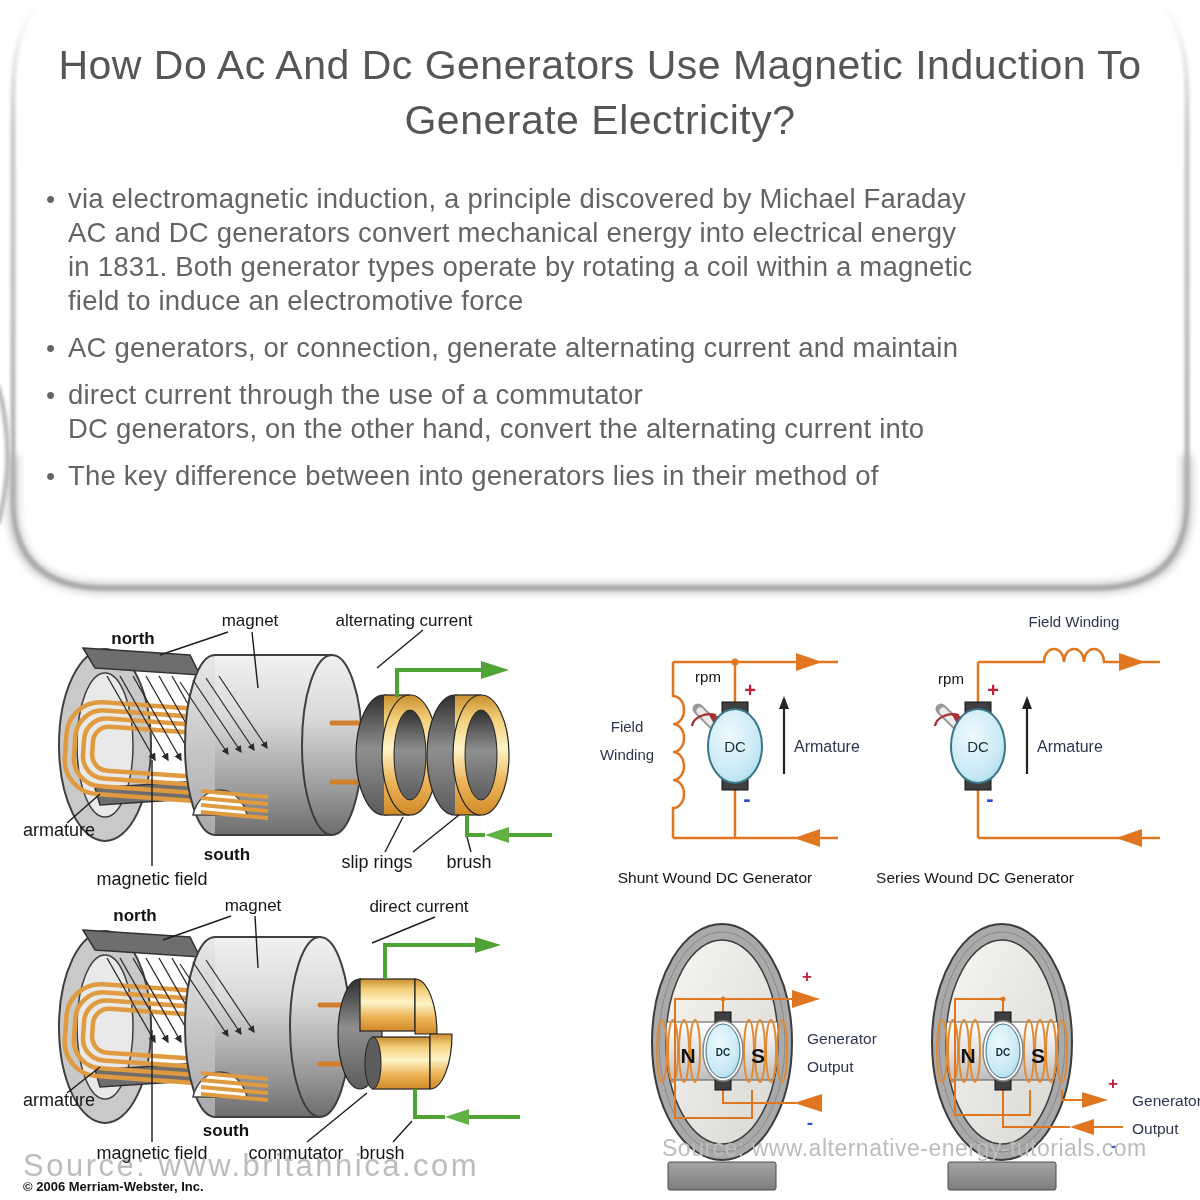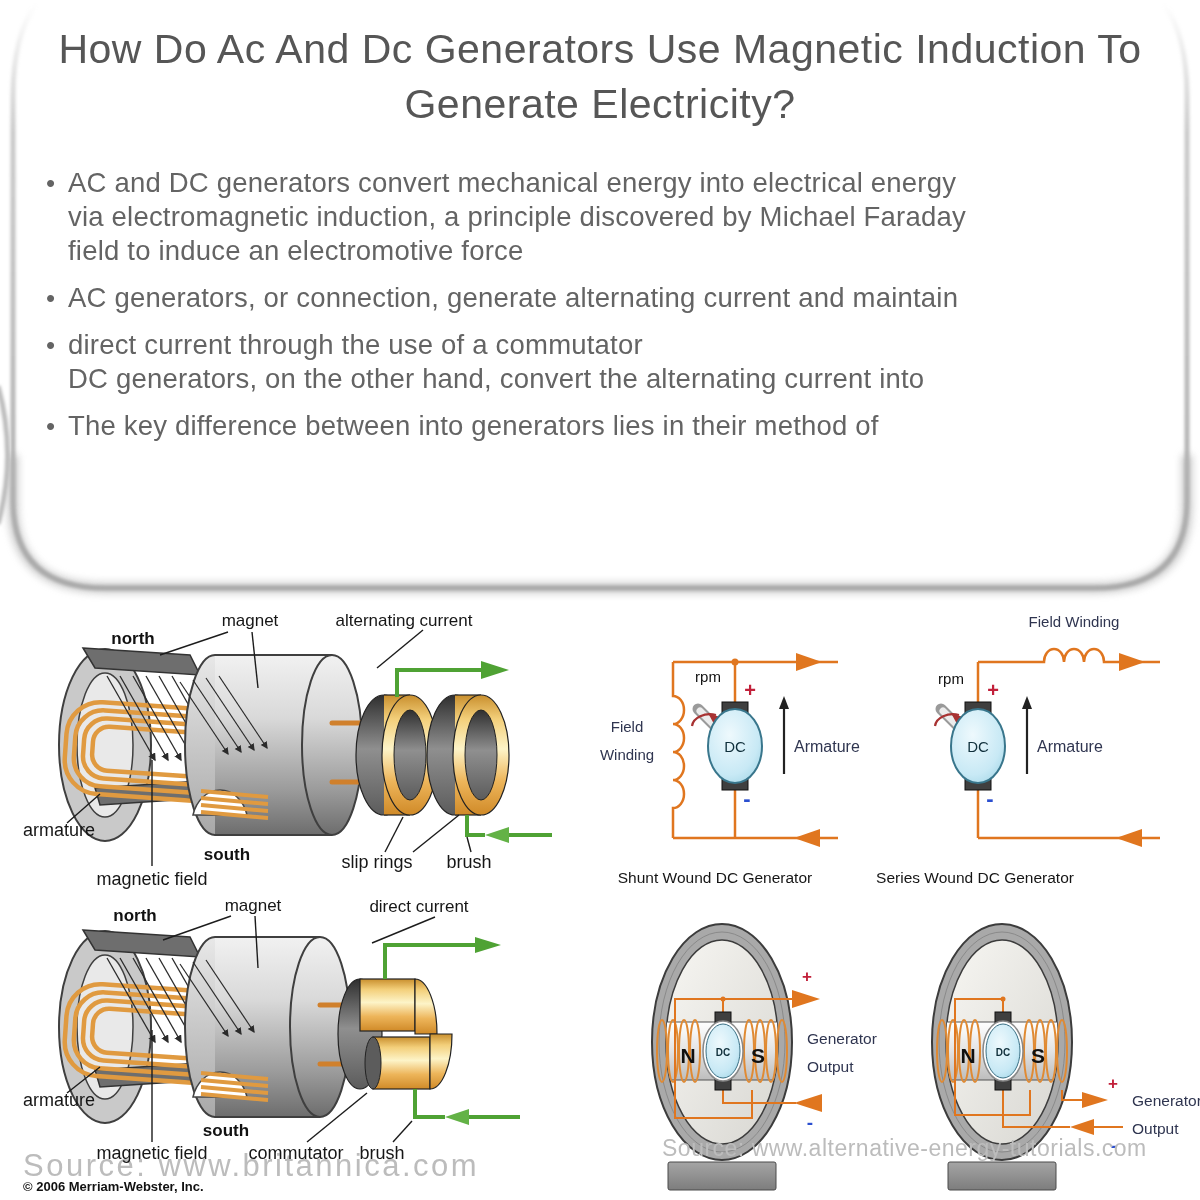--- a/index.html
+++ b/index.html
@@ -1,20 +1,20 @@
 <!DOCTYPE html>
 <html><head>
 <meta charset="utf-8">
 <style>
   html,body{margin:0;padding:0;}
   body{width:1200px;height:1200px;background:#fff;overflow:hidden;position:relative;
        font-family:"Liberation Sans",sans-serif;}
   .stage{position:absolute;inset:0;}
   svg{position:absolute;}
-  .card-content{position:absolute;left:0;top:0;width:1200px;height:600px;}
+  .card-content{position:absolute;left:0;top:16px;width:1200px;height:600px;}
   .page-title{position:absolute;top:22px;left:40px;right:40px;text-align:center;
       font-size:41px;line-height:55px;letter-spacing:.5px;color:#565656;font-weight:400;}
   .bullets{position:absolute;top:166px;left:46px;right:36px;color:#646464;}
   .bullet{display:flex;margin-bottom:13px;}
   .bullet .dot{width:22px;flex:0 0 22px;font-size:26px;line-height:34px;color:#646464;}
   .blines span{display:block;font-size:27.5px;line-height:34px;letter-spacing:.2px;}
   text{font-family:"Liberation Sans",sans-serif;}
   .dlabel{font-size:17px;fill:#161616;}
   .dlabel-b{font-size:17px;font-weight:bold;fill:#111;}
   .dlabel-lg{font-size:18px;fill:#161616;}
@@ -95,22 +95,23 @@
 
 <div class="card-content">
   <div class="page-title">
     <div>How Do Ac And Dc Generators Use Magnetic Induction To</div>
     <div>Generate Electricity?</div>
   </div>
   <div class="bullets">
     <div class="bullet">
       <span class="dot">•</span>
       <div class="blines">
+        <span>via electromagnetic induction, a principle discovered by Michael Faraday</span>
         <span>AC and DC generators convert mechanical energy into electrical energy</span>
-        <span>via electromagnetic induction, a principle discovered by Michael Faraday</span>
+        <span>in 1831. Both generator types operate by rotating a coil within a magnetic</span>
         <span>field to induce an electromotive force</span>
       </div>
     </div>
     <div class="bullet">
       <span class="dot">•</span>
       <div class="blines">
         <span>AC generators, or connection, generate alternating current and maintain</span>
       </div>
     </div>
     <div class="bullet">

